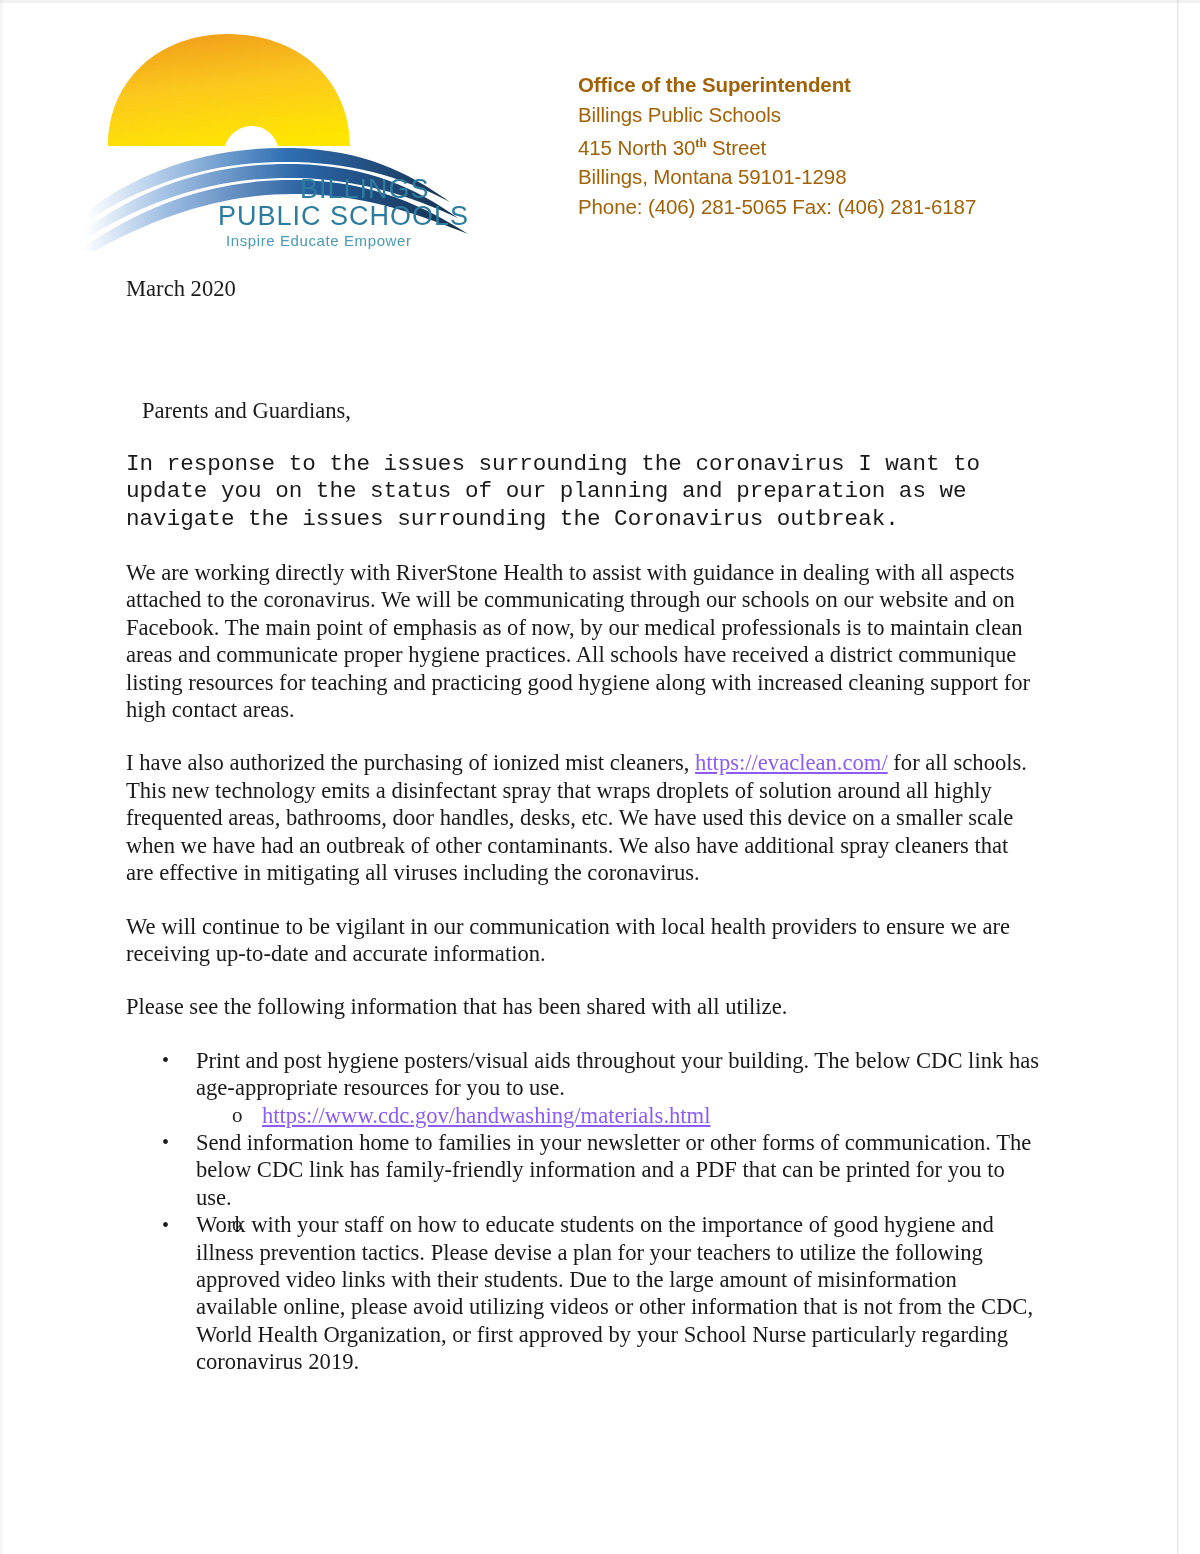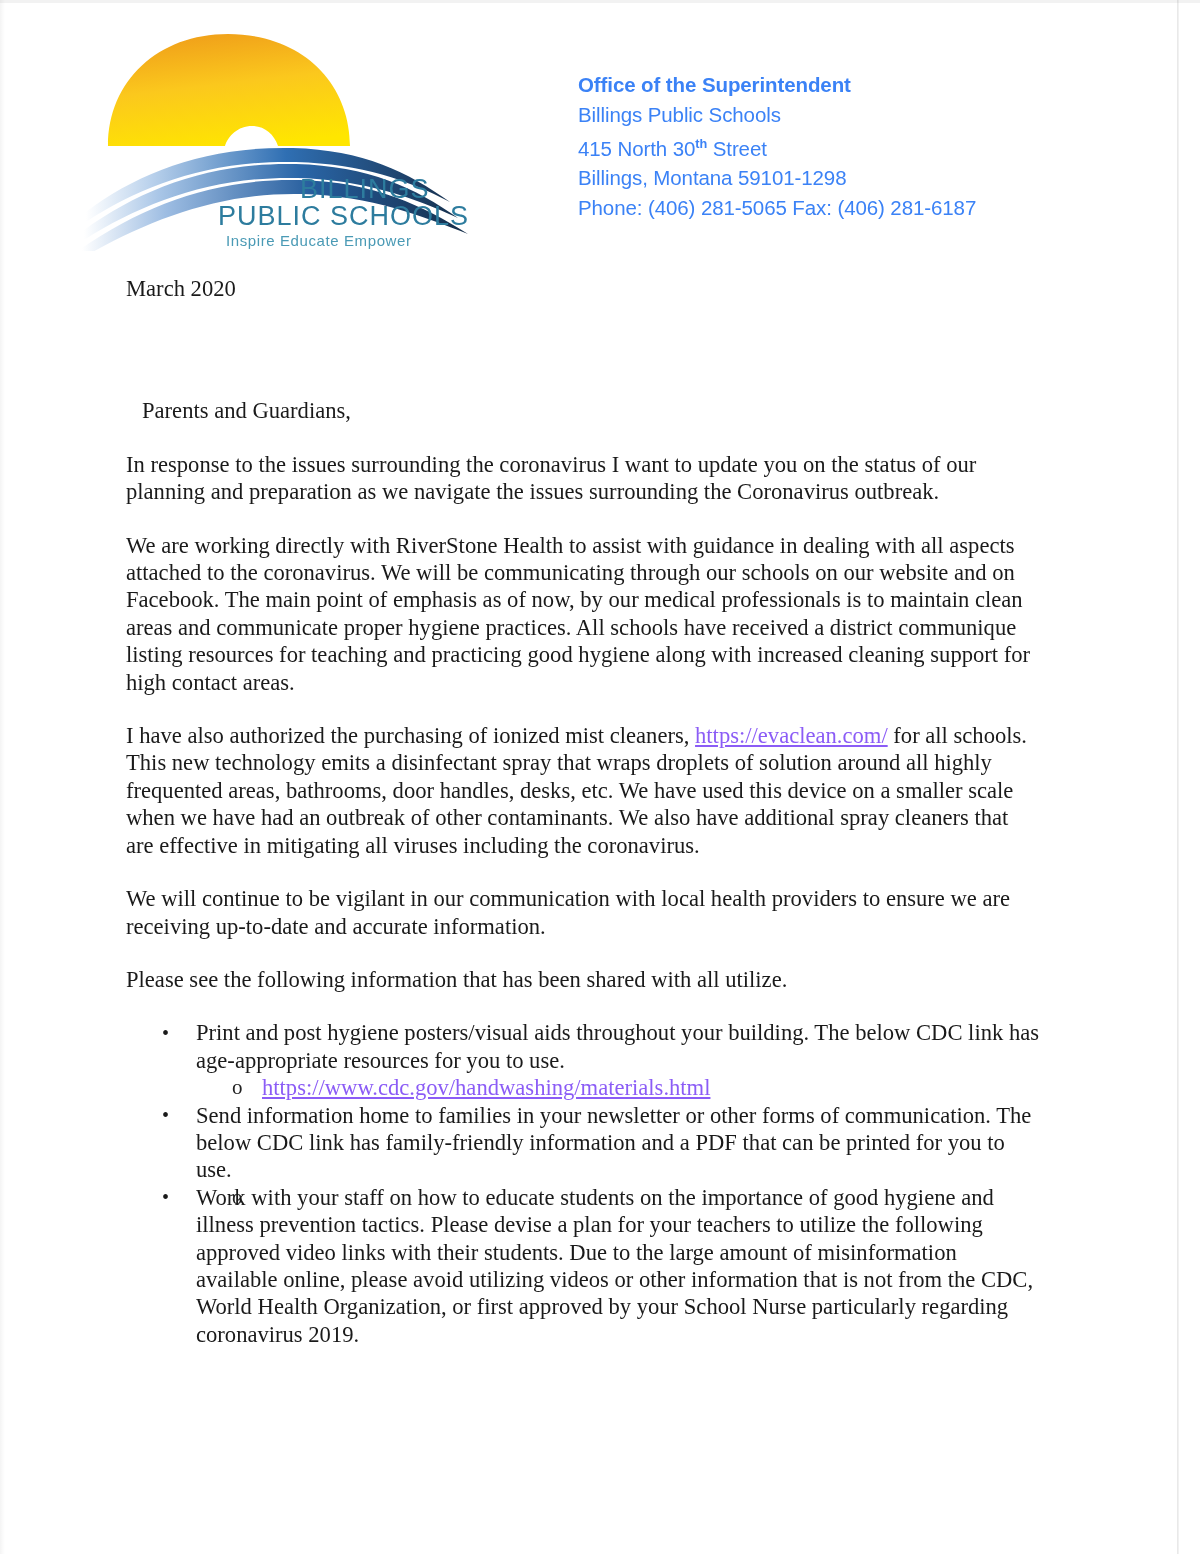--- a/index.html
+++ b/index.html
@@ -59,42 +59,42 @@
   }
   .logo svg { display: block; }
 
   .addr-block {
     position: absolute;
     left: 578px;
     top: 52px;
     font-family: "Liberation Sans", "DejaVu Sans", sans-serif;
     font-size: 20.5px;
     line-height: 29.5px;
-    color: #3b82f6;
+    color: #a16207;
     letter-spacing: -0.1px;
   }
   .addr-block .bold { font-weight: bold; }
-  .addr-block sup { font-size: 0.62em; vertical-align: super; font-weight: bold; }
+  .addr-block sup { font-size: 0.62em; vertical-align: super; font-weight: bold; font-family: Liberation Serif, serif; }
 
   
   .body-area {
     position: absolute;
     left: 126px;
     top: 275px;
     width: 915px;
     font-size: 22.6px;
     line-height: 27.4px;
   }
   .date-line { margin: 0 0 0 0; }
   .salutation { margin: 95px 0 0 16px; }
   p.para {
     margin: 26px 0 0 0;
     text-align: left;
   }
-  .para-first { margin-top: 32px; }
+  .para-first { margin-top: 32px; font-family: Liberation Mono, monospace; }
 
   a.doc-link {
     color: #8b5cf6;
     text-decoration: underline;
   }
 
   
   ul.bullets {
     list-style: none;
     margin: 26px 0 0 0;

